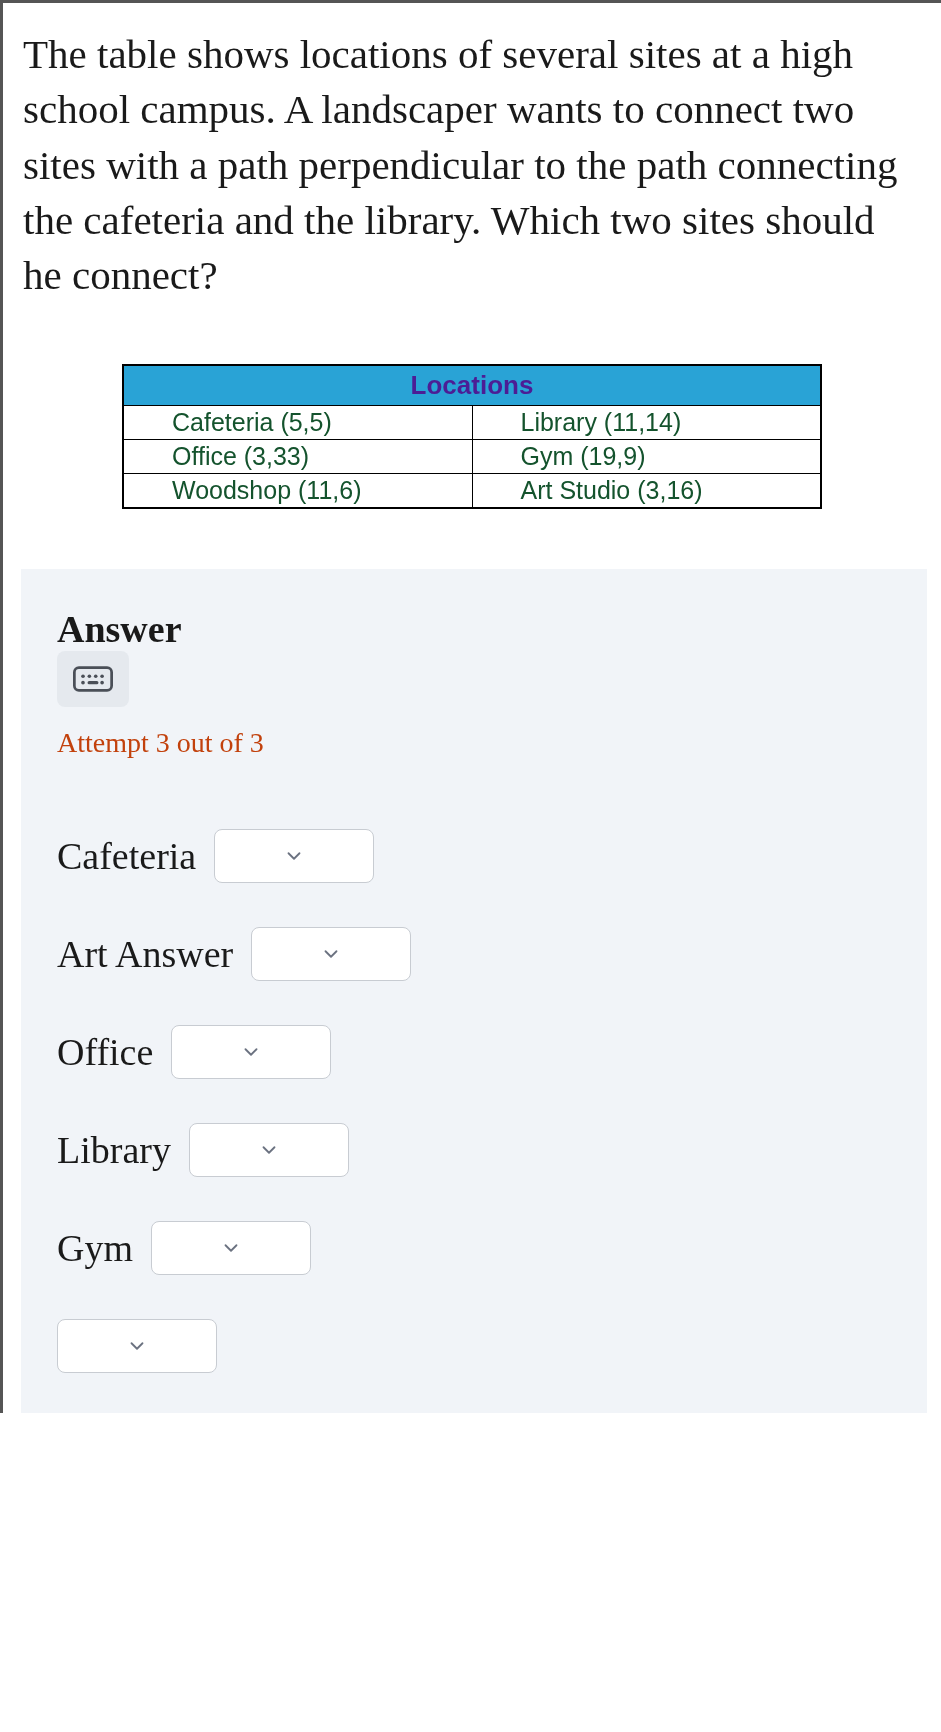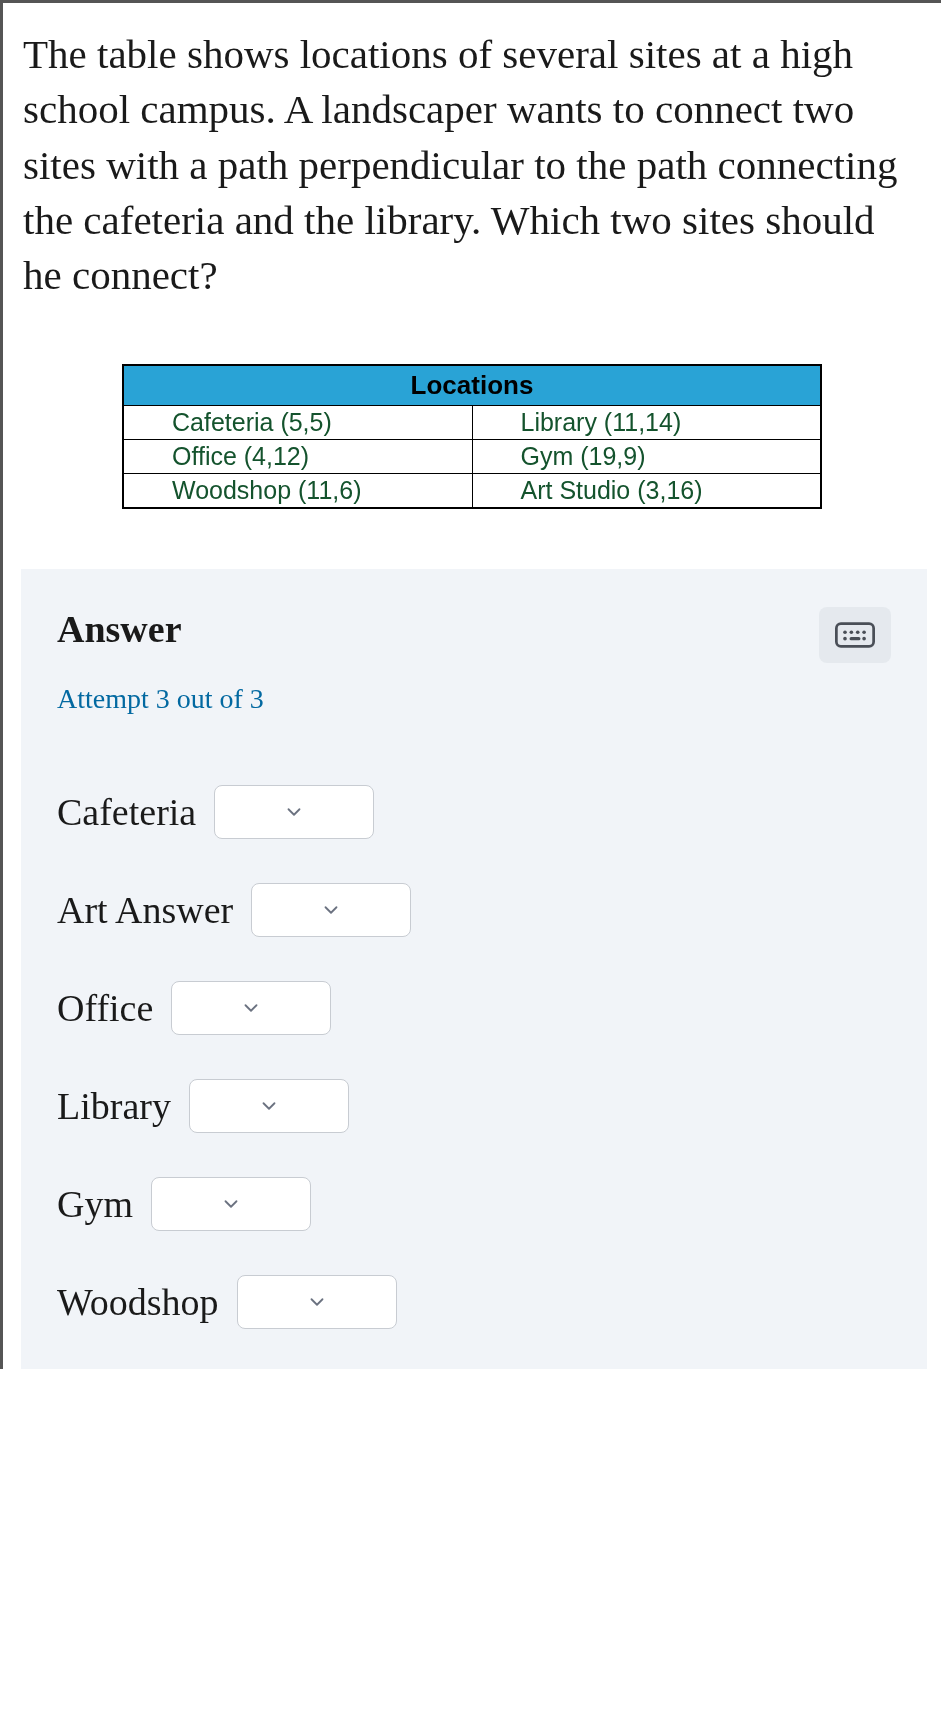--- a/index.html
+++ b/index.html
@@ -23,21 +23,21 @@
     justify-content: center;
   }
   .loc-table {
     border-collapse: collapse;
     width: 700px;
     border: 2px solid #000;
     font-family: Arial, Helvetica, sans-serif;
   }
   .loc-table th {
     background: #29a3d6;
-    color: #000000;
+    color: #4c1d95;
     font-weight: 700;
     font-size: 26px;
     text-align: center;
     padding: 4px 8px;
     border: 1px solid #000;
     border-top: 2px solid #000;
   }
   .loc-table td {
     border: 1px solid #000;
     font-size: 25px;
@@ -45,42 +45,43 @@
     color: #14532d;
     width: 50%;
   }
   .answer-panel {
     background: #f1f4f8;
     margin: 0 14px 0 18px;
     padding: 38px 36px 40px 36px;
   }
   .answer-header {
     display: flex;
-    justify-content: space-between;
+    justify-content: center;
     align-items: flex-start;
+    flex-direction: column;
   }
   .answer-title {
     font-size: 38px;
     font-weight: 700;
     font-family: Georgia, serif;
   }
   .keyboard-btn {
     width: 72px;
     height: 56px;
     background: #e5e9ee;
     border-radius: 8px;
     display: flex;
     align-items: center;
     justify-content: center;
     cursor: pointer;
   }
   .keyboard-btn svg { width: 40px; height: 28px; }
   .attempt {
     font-size: 28px;
-    color: #0369a1;
+    color: #c2410c;
     margin-top: 20px;
     font-family: Georgia, serif;
   }
   .options {
     margin-top: 70px;
   }
   .option-row {
     display: flex;
     align-items: center;
     gap: 18px;
@@ -115,21 +116,21 @@
       <tr>
         <th colspan="2">Locations</th>
       </tr>
     </thead>
     <tbody>
       <tr>
         <td>Cafeteria (5,5)</td>
         <td>Library (11,14)</td>
       </tr>
       <tr>
-        <td>Office (4,12)</td>
+        <td>Office (3,33)</td>
         <td>Gym (19,9)</td>
       </tr>
       <tr>
         <td>Woodshop (11,6)</td>
         <td>Art Studio (3,16)</td>
       </tr>
     </tbody>
   </table>
 </div>
 
@@ -192,21 +193,20 @@
     <div class="option-row">
       <span class="option-label">Gym</span>
       <div class="dropdown">
         <svg viewBox="0 0 24 24" fill="none">
             <polyline points="6 9 12 15 18 9" stroke-width="2" stroke-linecap="round" stroke-linejoin="round"></polyline>
           </svg>
       </div>
     </div>
 
     <div class="option-row" style="margin-bottom:0;">
-      <span class="option-label">Woodshop</span>
       <div class="dropdown">
         <svg viewBox="0 0 24 24" fill="none">
             <polyline points="6 9 12 15 18 9" stroke-width="2" stroke-linecap="round" stroke-linejoin="round"></polyline>
           </svg>
       </div>
     </div>
 
   </div>
 </div>
 

